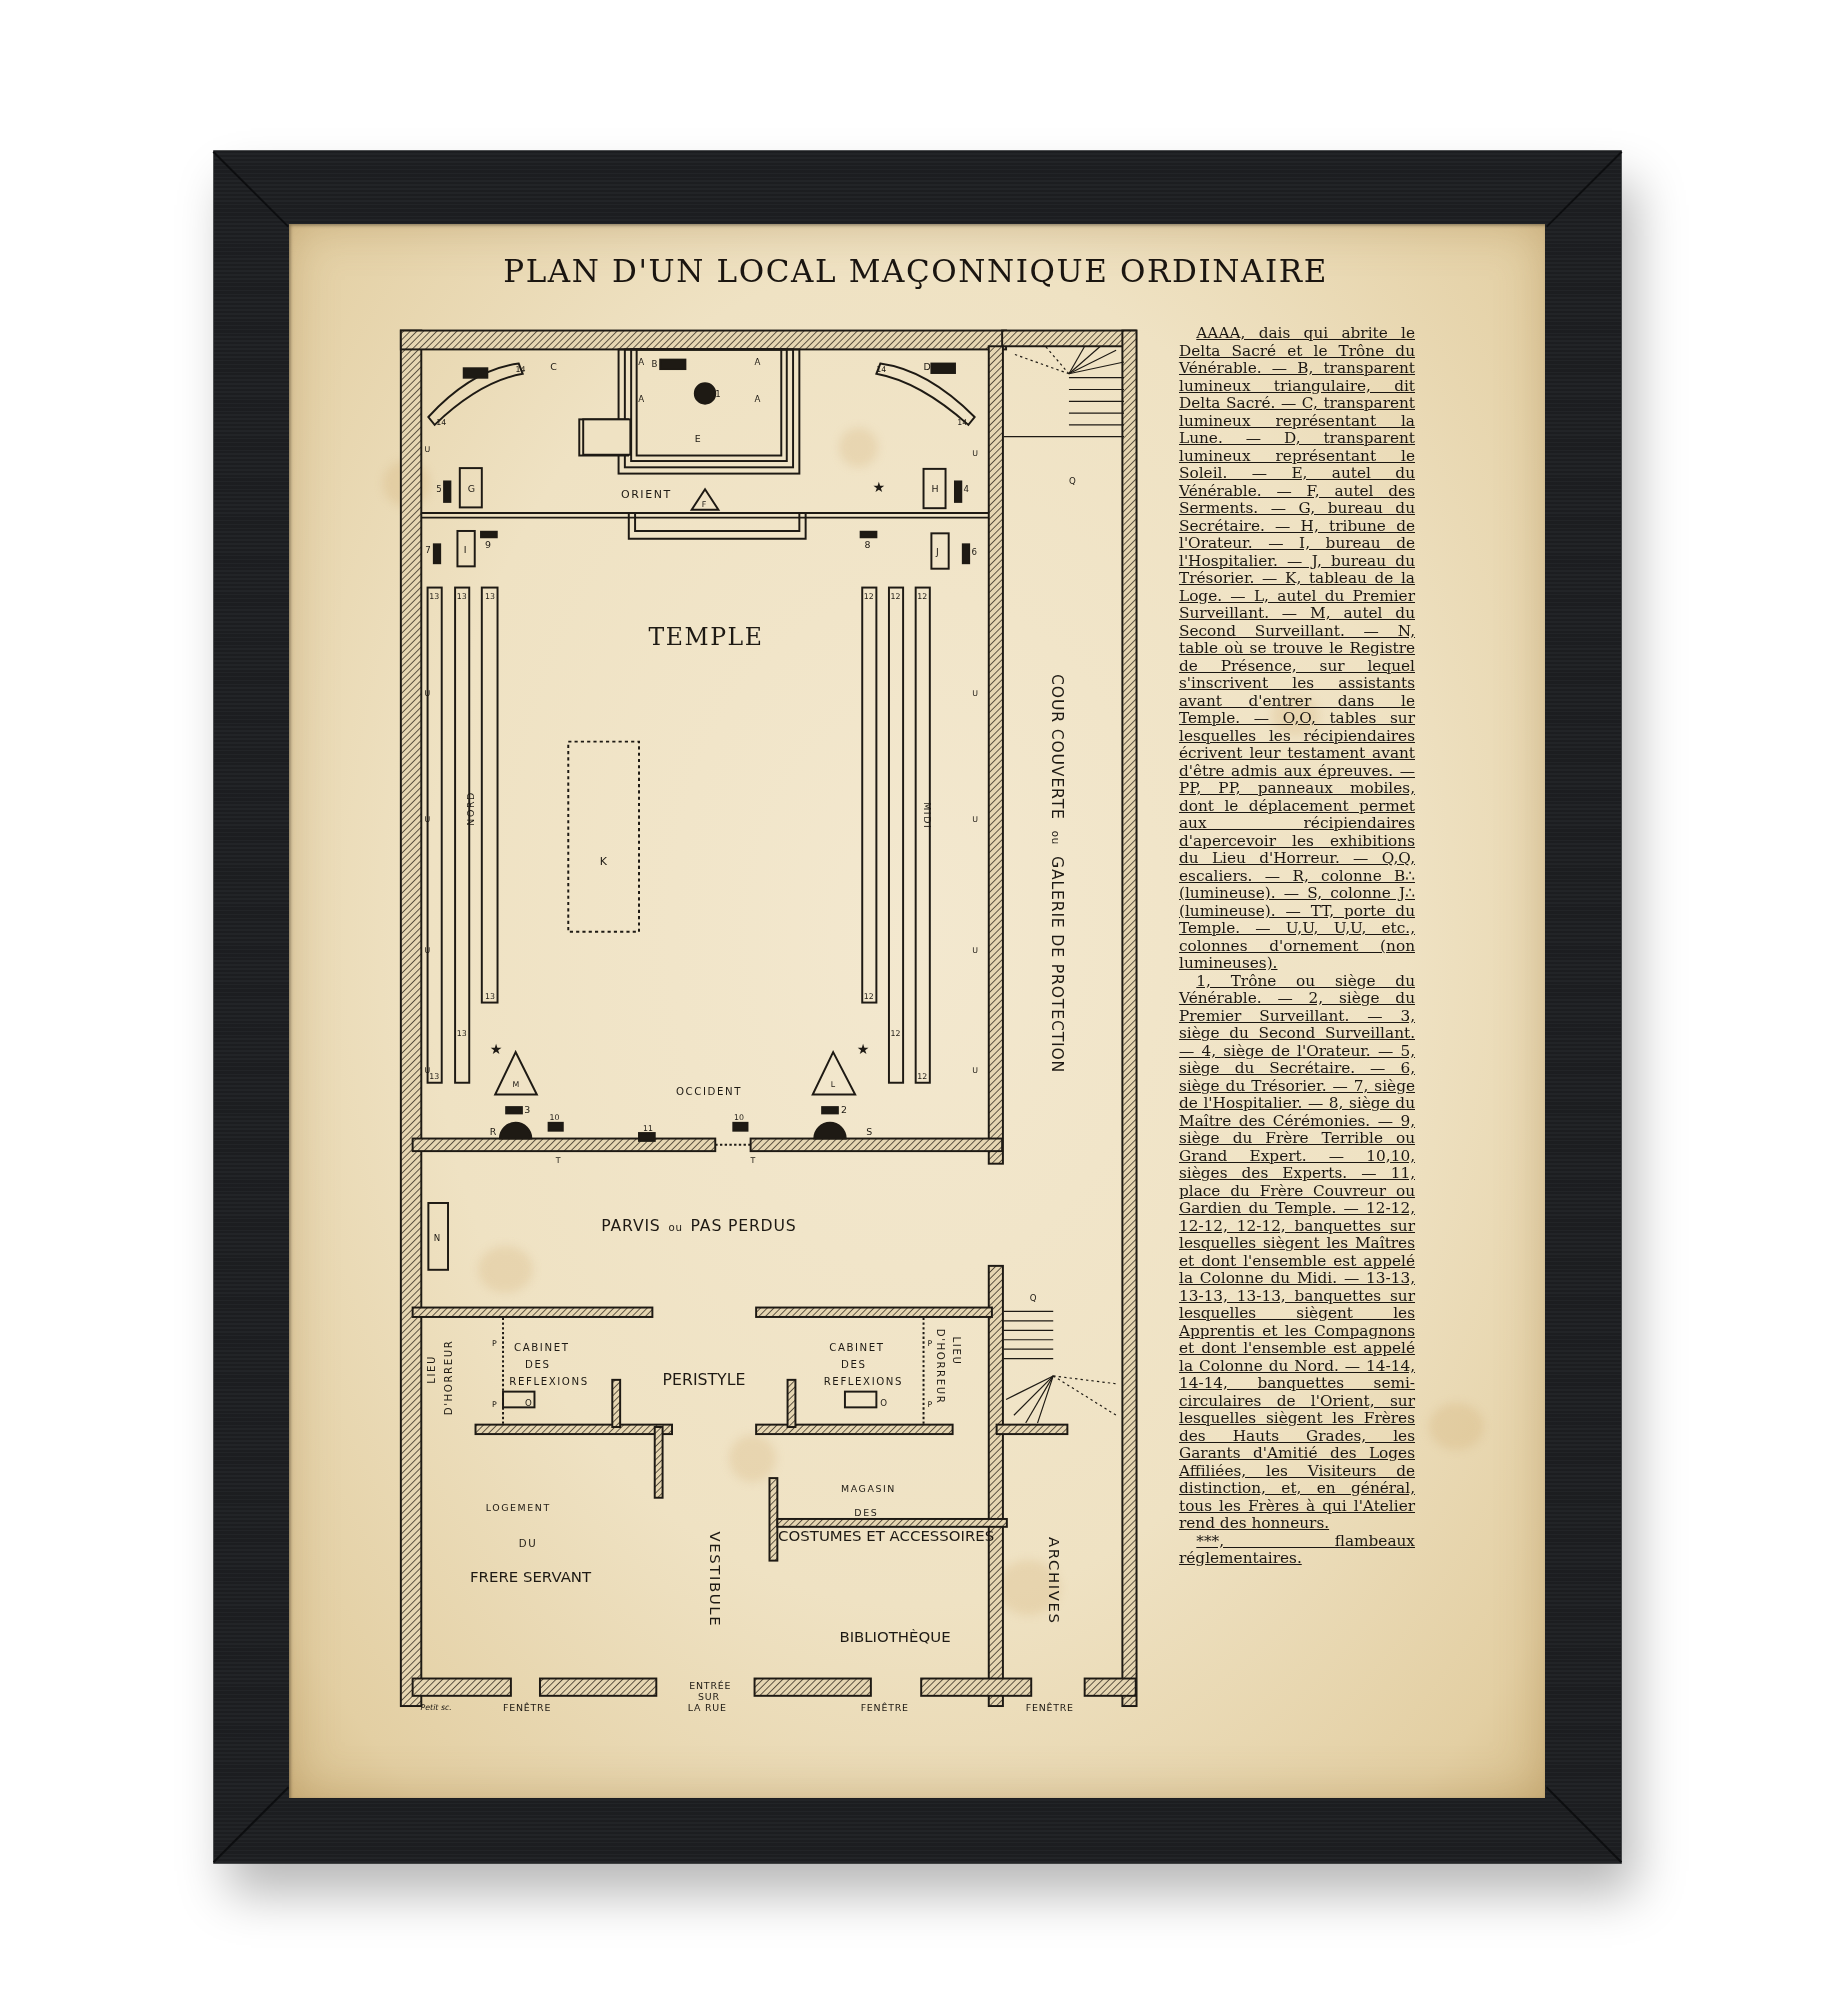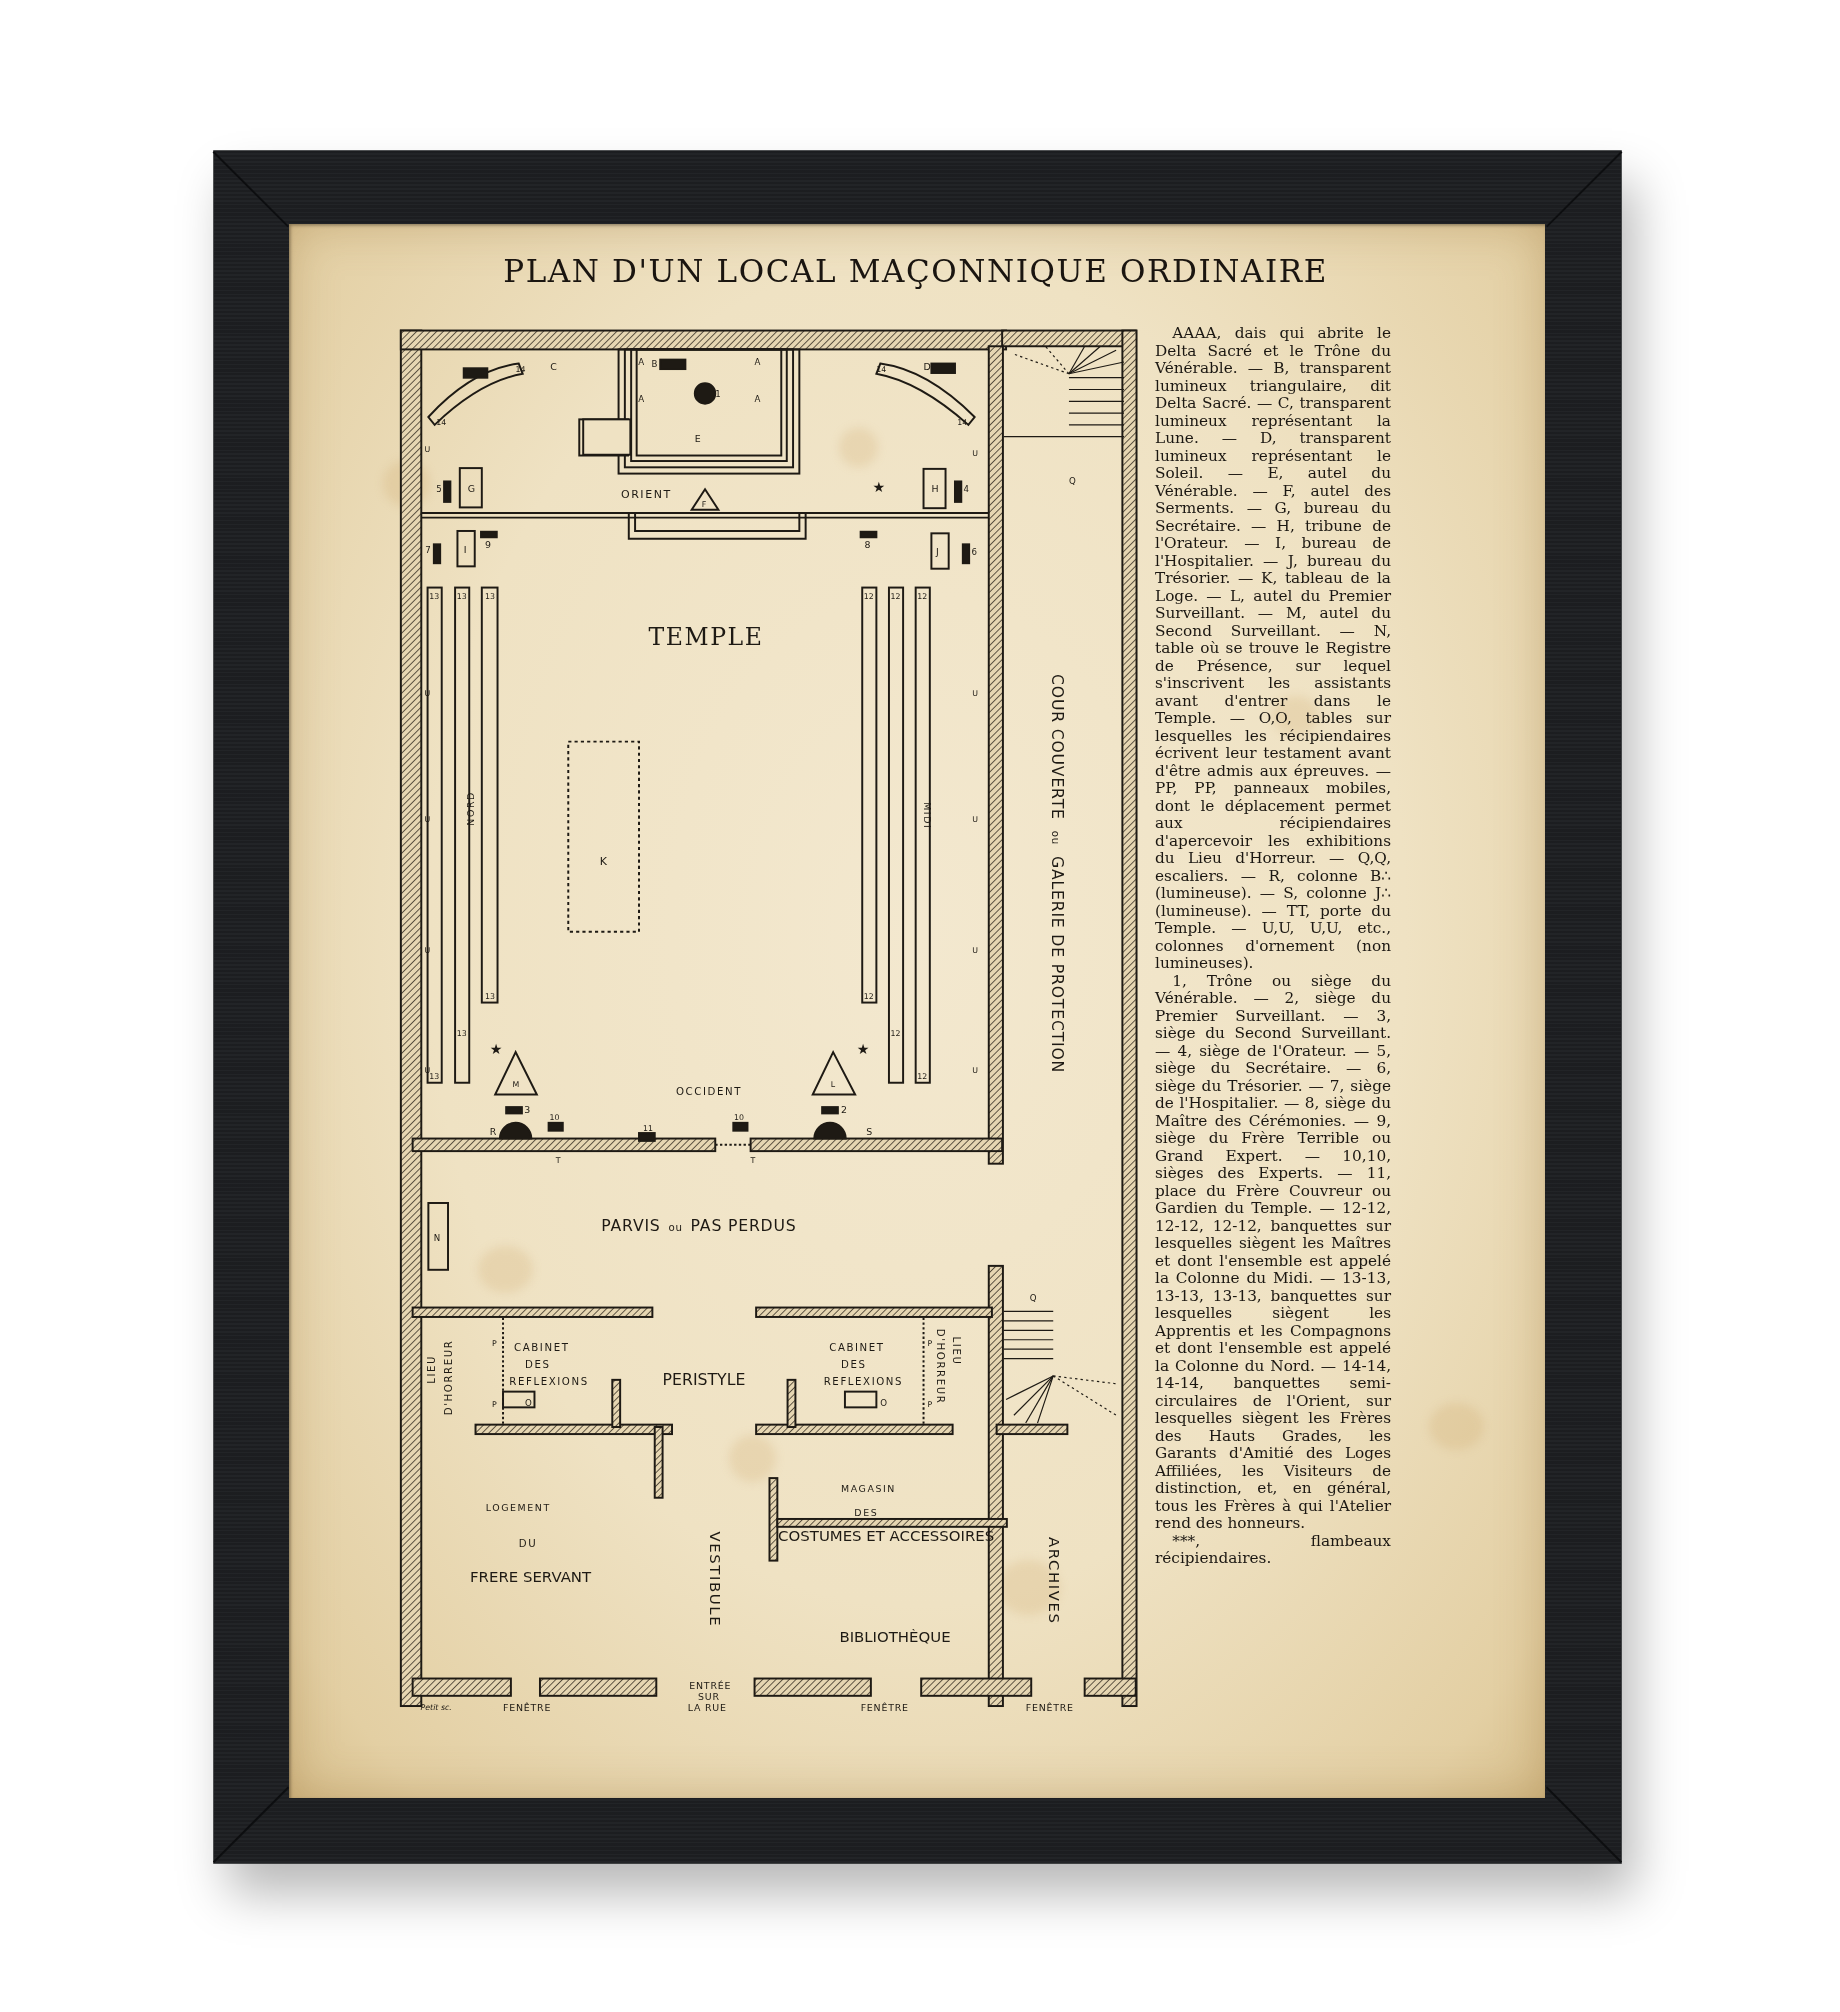--- a/index.html
+++ b/index.html
@@ -9,22 +9,22 @@
   .frame::before{content:"";position:absolute;inset:0;
     background:repeating-linear-gradient(0deg,rgba(255,255,255,0.025) 0 1.6px,rgba(0,0,0,0.05) 1.6px 3.9px);}
   .miter{position:absolute;width:118px;height:1.6px;background:#0d0e10;transform-origin:0 0;}
   .paper{position:absolute;left:289px;top:224px;width:1256px;height:1574px;
     background:radial-gradient(ellipse at 50% 45%, #f3e8cf 0%, #efe2c3 55%, #e3cfa3 90%, #d8c08e 100%);
     box-shadow:inset 0 0 47px rgba(150,110,50,0.35), inset 1.6px 1.6px 3.1px rgba(0,0,0,0.4);}
   .stain{position:absolute;border-radius:50%;background:rgba(190,140,70,0.16);filter:blur(4.7px);}
   .title{position:absolute;left:503px;top:253px;width:825px;text-align:right;font-family:"DejaVu Serif",serif;
     font-size:31px;letter-spacing:1.6px;color:#1a1510;font-weight:normal;}
   svg.plan{position:absolute;left:0;top:0;}
-  .legend{position:absolute;left:1155px;top:325px;width:236px;font-family:"DejaVu Serif",serif;font-size:15.3px;
-    line-height:17.5px;color:#1b1712;text-align:justify;hyphens:none;}
+  .legend{position:absolute;left:1179px;top:325px;width:236px;font-family:"DejaVu Serif",serif;font-size:15.3px;
+    line-height:17.5px;color:#1b1712;text-align:justify;hyphens:none;text-decoration:underline;}
   .legend p{margin:0;text-indent:17.3px;}
   .lbl{font-family:"DejaVu Sans",sans-serif;fill:#1e1a14;}
 </style>
 </head>
 <body>
 
 <div class="frame">
   <div class="miter" style="left:0;top:0;width:106px;transform:rotate(45deg);"></div>
   <div class="miter" style="right:0;top:0;left:auto;width:106px;transform-origin:100% 0;transform:rotate(-45deg);"></div>
   <div class="miter" style="left:0;bottom:0;top:auto;width:106px;transform-origin:0 100%;transform:rotate(-45deg);"></div>
@@ -284,15 +284,15 @@
     <text x="1237" y="885" font-size="10">U</text>
     <text x="1237" y="1045" font-size="10">U</text>
     <text x="1237" y="1212" font-size="10">U</text>
     <text x="1237" y="1365" font-size="10">U</text>
   </g>
 </svg>
 
 <div class="legend">
   <p>AAAA, dais qui abrite le Delta Sacré et le Trône du Vénérable. — B, transparent lumineux triangulaire, dit Delta Sacré. — C, transparent lumineux représentant la Lune. — D, transparent lumineux représentant le Soleil. — E, autel du Vénérable. — F, autel des Serments. — G, bureau du Secrétaire. — H, tribune de l'Orateur. — I, bureau de l'Hospitalier. — J, bureau du Trésorier. — K, tableau de la Loge. — L, autel du Premier Surveillant. — M, autel du Second Surveillant. — N, table où se trouve le Registre de Présence, sur lequel s'inscrivent les assistants avant d'entrer dans le Temple. — O,O, tables sur lesquelles les récipiendaires écrivent leur testament avant d'être admis aux épreuves. — PP, PP, panneaux mobiles, dont le déplacement permet aux récipiendaires d'apercevoir les exhibitions du Lieu d'Horreur. — Q,Q, escaliers. — R, colonne B∴ (lumineuse). — S, colonne J∴ (lumineuse). — TT, porte du Temple. — U,U, U,U, etc., colonnes d'ornement (non lumineuses).</p>
   <p>1, Trône ou siège du Vénérable. — 2, siège du Premier Surveillant. — 3, siège du Second Surveillant. — 4, siège de l'Orateur. — 5, siège du Secrétaire. — 6, siège du Trésorier. — 7, siège de l'Hospitalier. — 8, siège du Maître des Cérémonies. — 9, siège du Frère Terrible ou Grand Expert. — 10,10, sièges des Experts. — 11, place du Frère Couvreur ou Gardien du Temple. — 12-12, 12-12, 12-12, banquettes sur lesquelles siègent les Maîtres et dont l'ensemble est appelé la Colonne du Midi. — 13-13, 13-13, 13-13, banquettes sur lesquelles siègent les Apprentis et les Compagnons et dont l'ensemble est appelé la Colonne du Nord. — 14-14, 14-14, banquettes semi-circulaires de l'Orient, sur lesquelles siègent les Frères des Hauts Grades, les Garants d'Amitié des Loges Affiliées, les Visiteurs de distinction, et, en général, tous les Frères à qui l'Atelier rend des honneurs.</p>
-  <p>***, flambeaux récipiendaires.</p>
+  <p>***, flambeaux réglementaires.</p>
 </div>
 
 
 </body></html>

